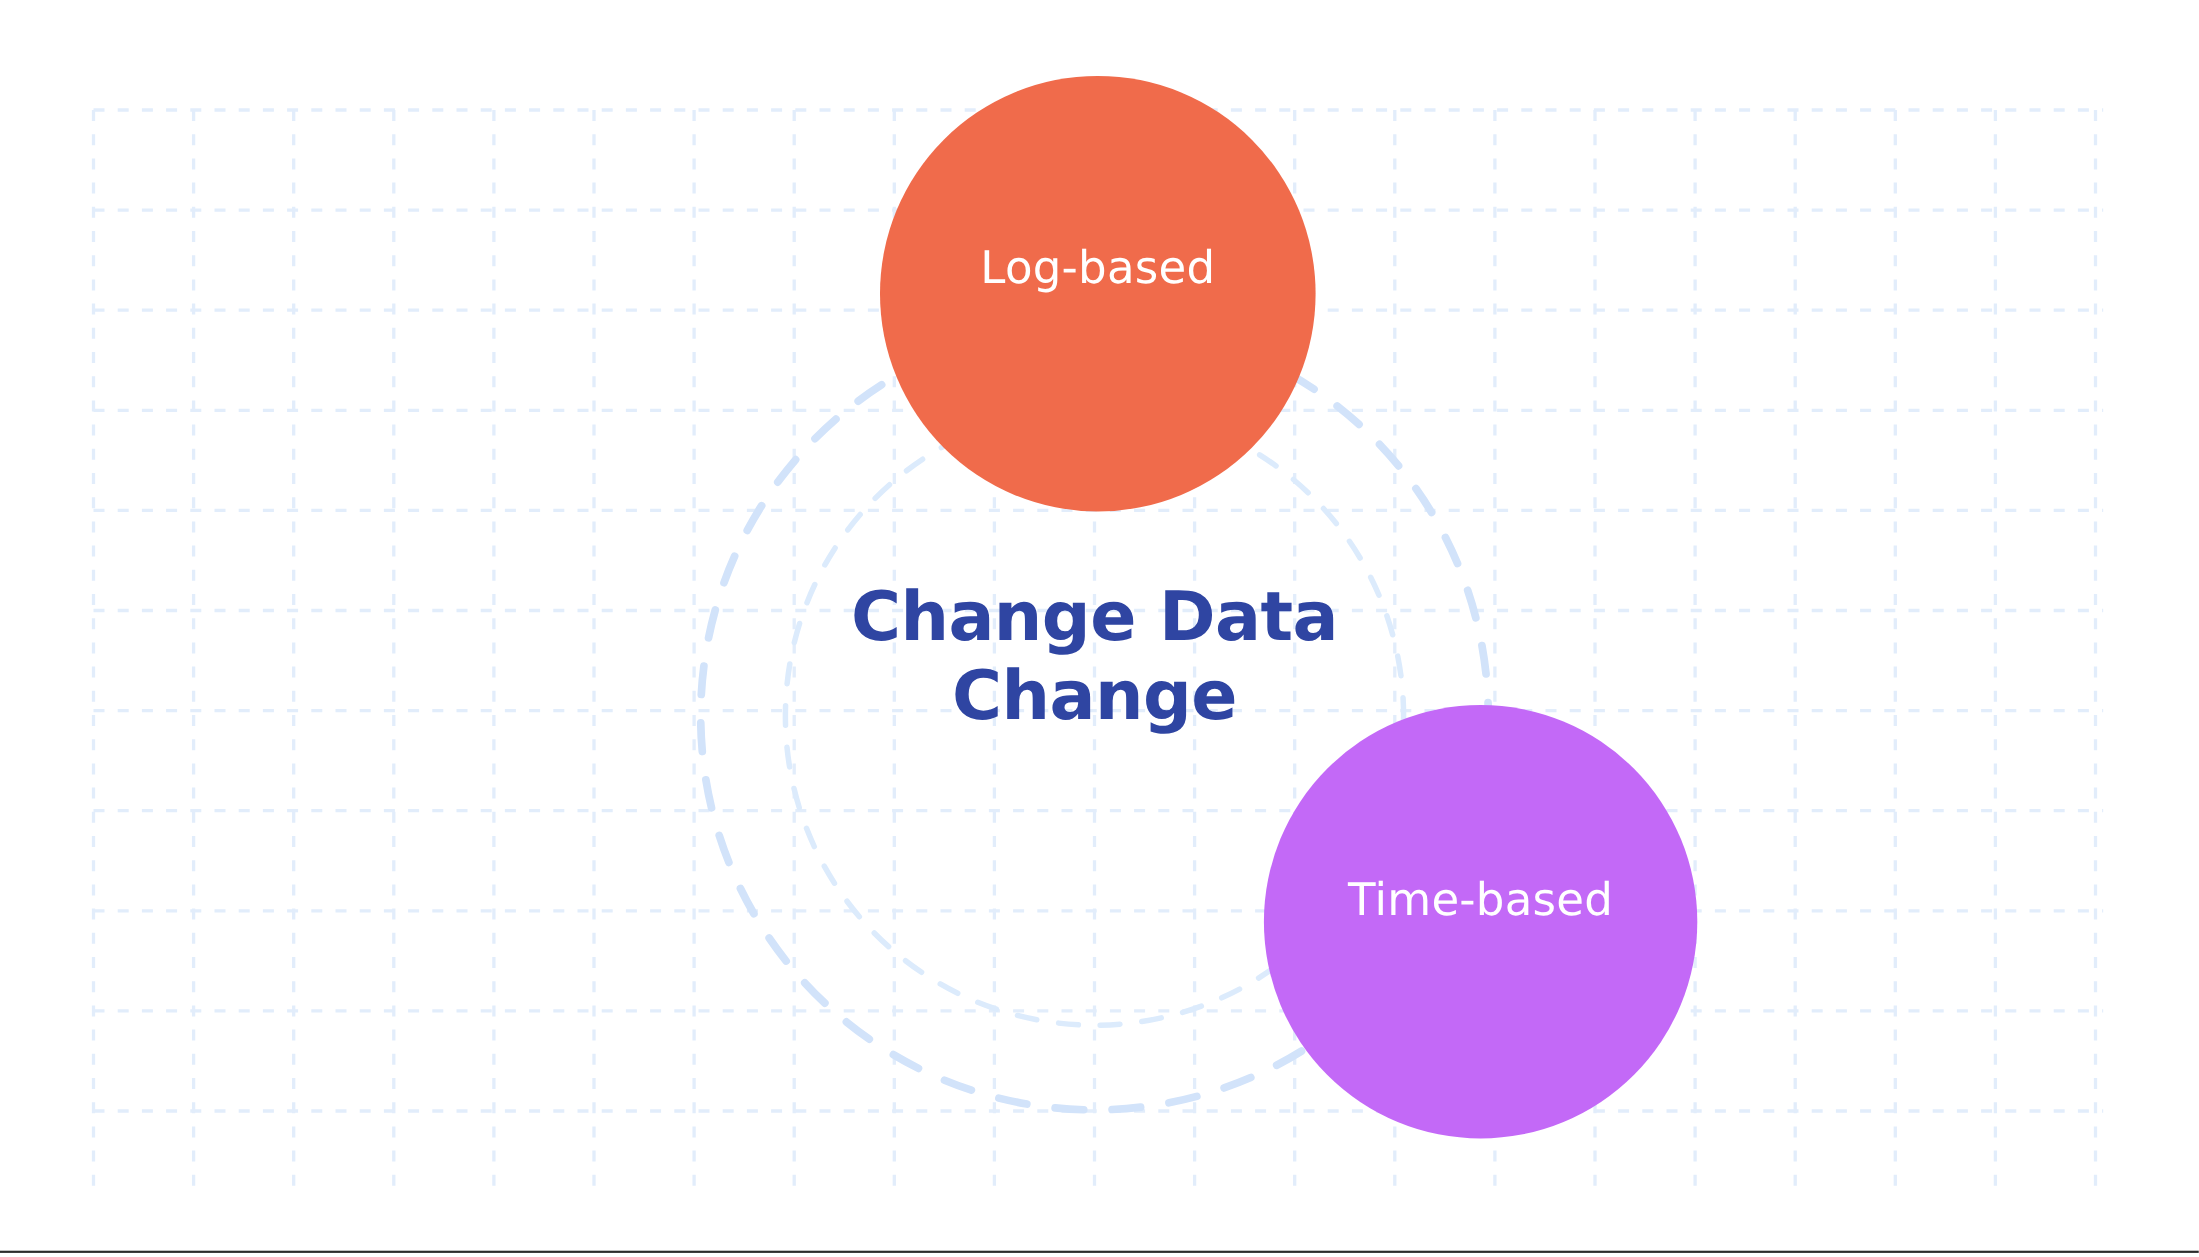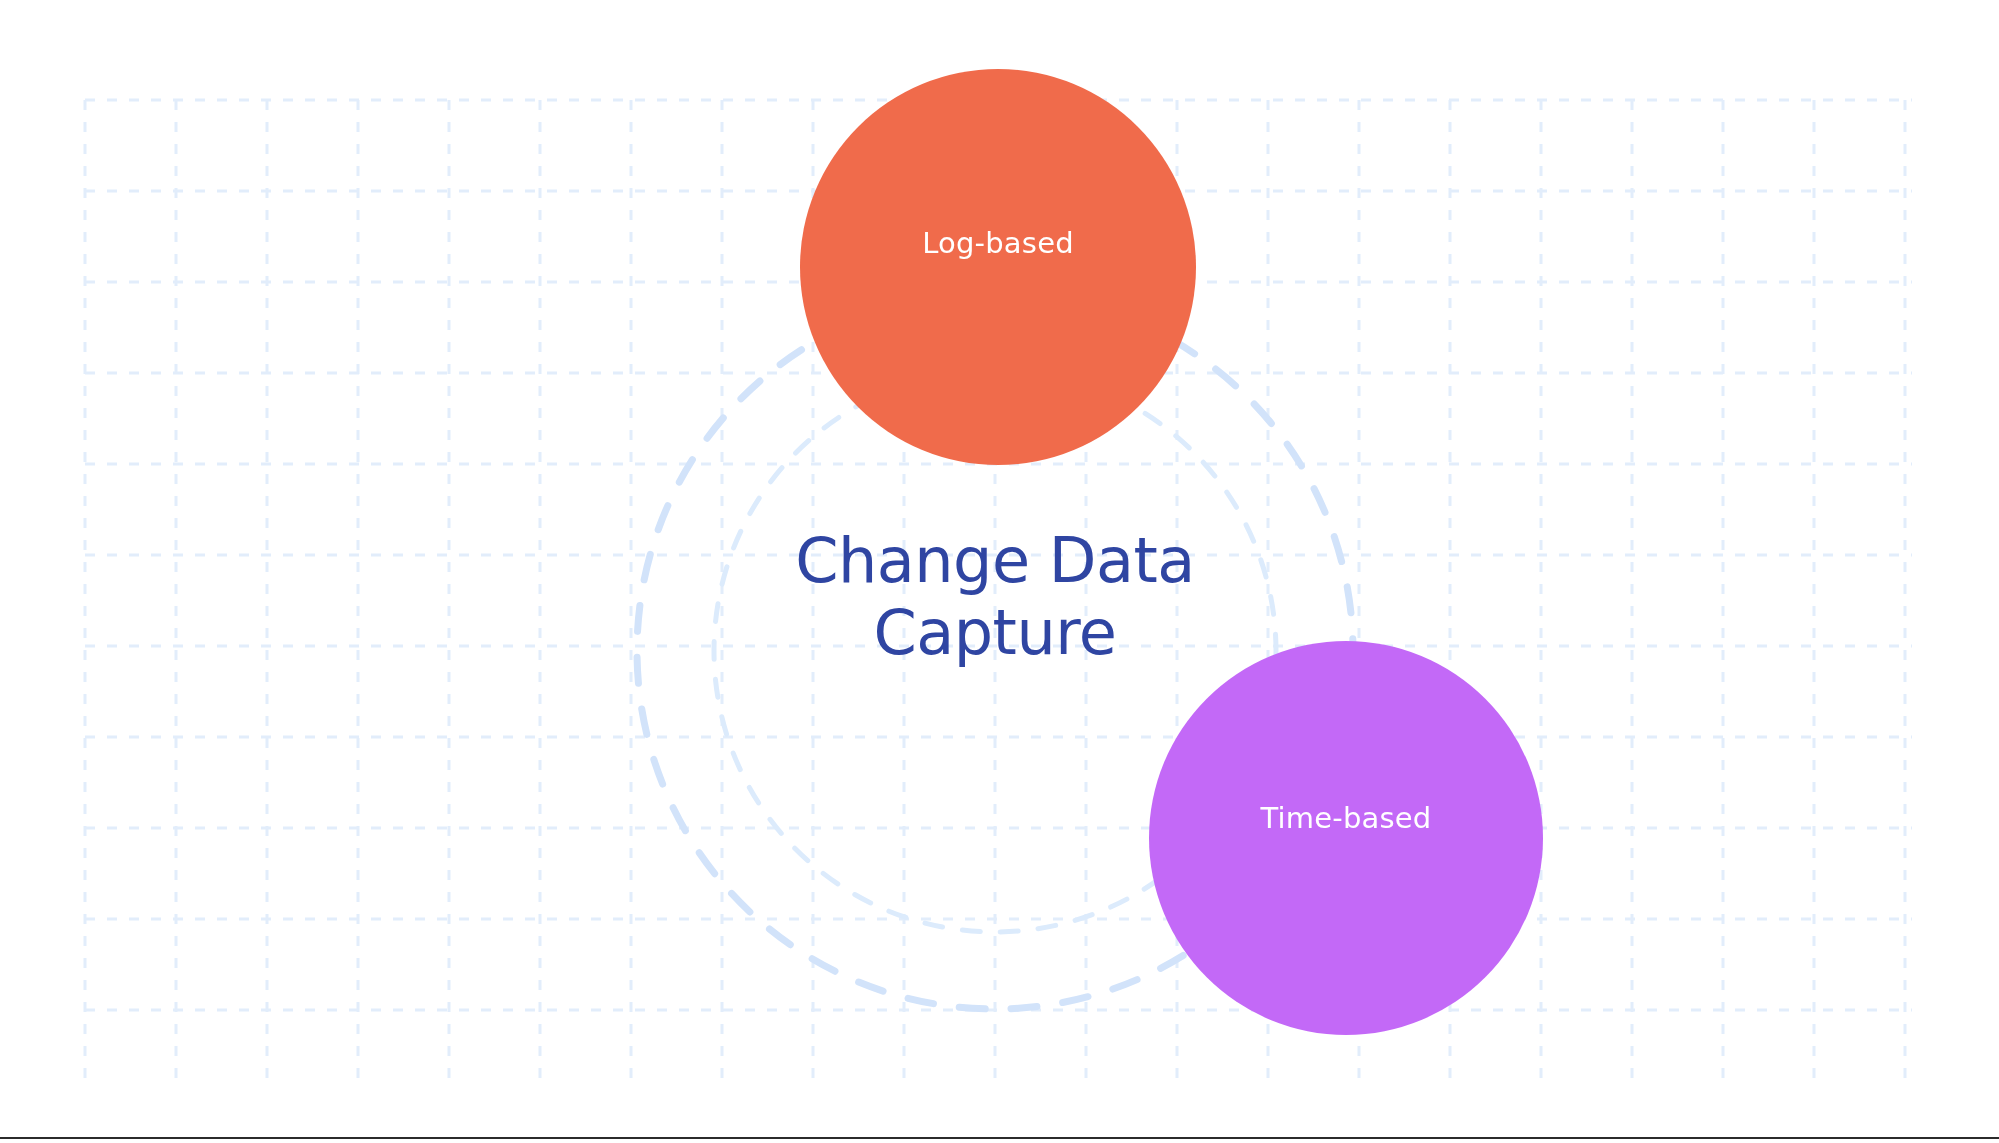--- a/index.html
+++ b/index.html
@@ -42,21 +42,21 @@
     position: absolute;
     border-radius: 50%;
     display: flex;
     align-items: center;
     justify-content: center;
     box-sizing: border-box;
   }
 
   .node-label {
     color: #ffffff;
-    font-size: 29px;
+    font-size: 41px;
     font-weight: 400;
     letter-spacing: 0.2px;
     white-space: nowrap;
     text-align: center;
     font-family: "DejaVu Sans", sans-serif;
   }
 
   #node-log {
     left: 800px;
     top: 69px;
@@ -89,21 +89,21 @@
 
   
   #center-title {
     position: absolute;
     left: 745px;
     top: 525px;
     width: 500px;
     text-align: center;
     font-size: 62px;
     line-height: 1.16;
-    font-weight: normal;
+    font-weight: bold;
     letter-spacing: -0.5px;
     font-family: "DejaVu Sans", sans-serif;
   }
   #center-title .title-line {
     display: block;
   }
 
   
   #bottom-rule {
     position: absolute;
@@ -155,21 +155,21 @@
       </g>
   </svg>
 
   <svg id="rings-layer" viewBox="0 0 1999 1143" width="1999" height="1143" aria-hidden="true">
     <circle id="ring-outer" fill="none" cx="995" cy="651" r="358" stroke="#d2e3fa" stroke-width="7" stroke-dasharray="26 26" stroke-linecap="round"></circle>
     <circle id="ring-inner" fill="none" cx="995" cy="651" r="281" stroke="#dcebfc" stroke-width="5" stroke-dasharray="18 20" stroke-linecap="round"></circle>
   </svg>
 
   <div id="center-title" style="color: rgb(47, 69, 162);">
     <span class="title-line">Change Data</span>
-    <span class="title-line">Capture</span>
+    <span class="title-line">Change</span>
   </div>
 
   <div class="node" id="node-log" style="background: rgb(240, 107, 75);">
     <span class="node-label">Log-based</span>
   </div>
 
 
   <div class="node" id="node-time" style="background: rgb(195, 105, 247);">
     <span class="node-label">Time-based</span>
   </div>

